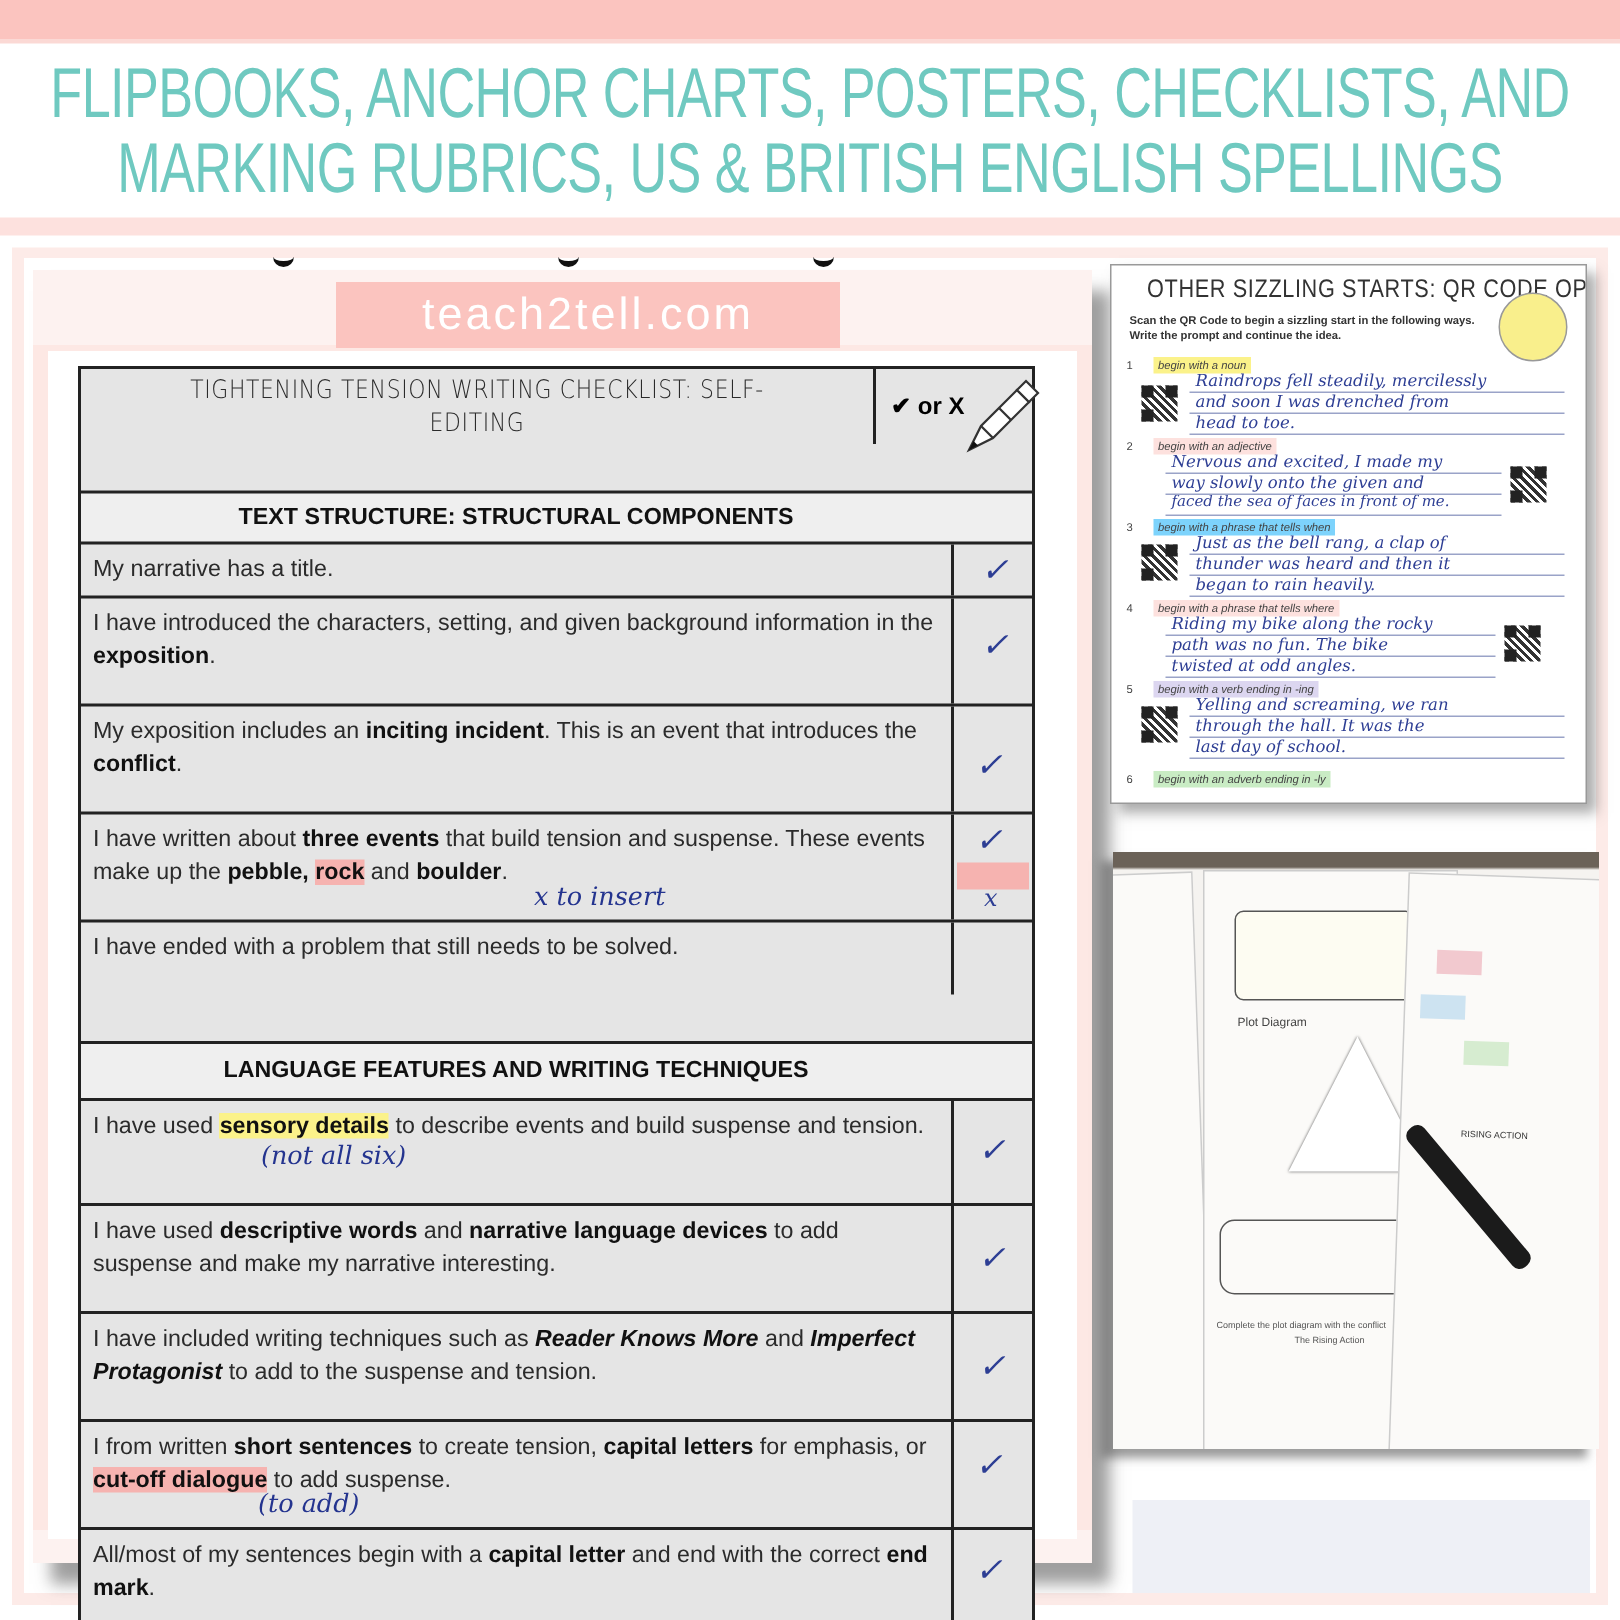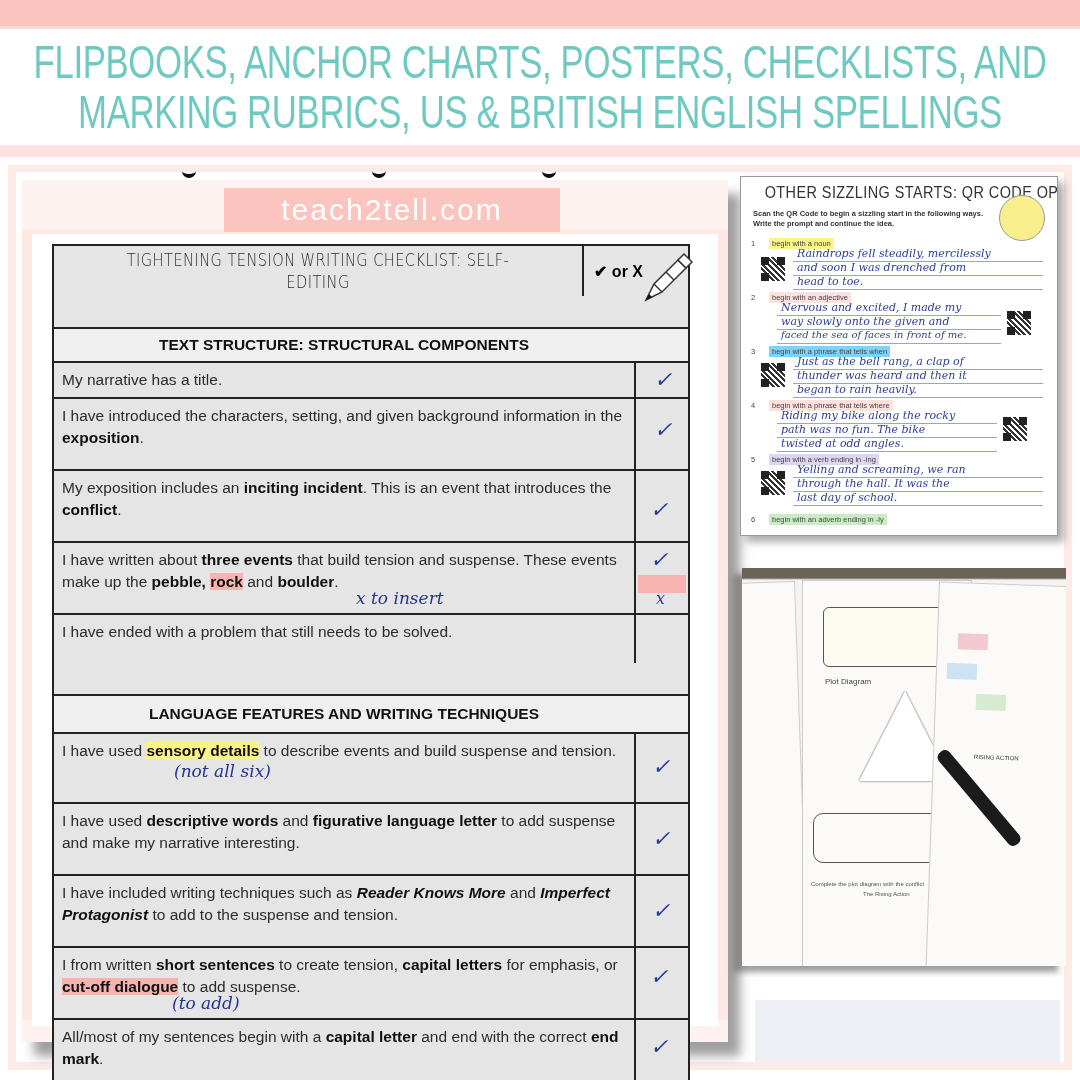--- a/index.html
+++ b/index.html
@@ -48,21 +48,21 @@
   .hand { font-family: "DejaVu Serif", serif; font-style: italic; color: #24348f; font-size: 17px; }
   .check { position: absolute; color: #2d3e94; font-size: 22px; font-family: "DejaVu Serif", serif; font-style: italic; }
   .pencil { position: absolute; left: 638px; top: 250px; width: 56px; height: 56px; }
 
   
   .card-rt { position: absolute; left: 740px; top: 176px; width: 318px; height: 360px; background: #fff; border: 1px solid #999; box-shadow: 6px 6px 8px rgba(90,90,90,0.5); overflow: hidden; }
   .rt-title { font-size: 17px; color: #333; text-align: center; padding-top: 6px; transform: scaleX(0.85); white-space: nowrap; letter-spacing: 0.5px; }
   .rt-sub { font-size: 7.5px; color: #333; font-weight: bold; padding: 6px 12px 0 12px; line-height: 10px; }
   .prompt { position: absolute; left: 10px; font-size: 7.5px; color: #444; }
   .prompt .num { display: inline-block; width: 18px; }
-  .prompt .lab { padding: 1px 3px; }
+  .prompt .lab { padding: 1px 3px; font-style: italic; }
   .hline { position: absolute; height: 1px; background: #9aa3c8; }
   .htext { position: absolute; font-family: "DejaVu Serif", serif; font-style: italic; color: #2d3e94; font-size: 11px; white-space: nowrap; }
   .qr { position: absolute; width: 24px; height: 24px;
     background:
       linear-gradient(#222,#222) 0 0/8px 8px no-repeat,
       linear-gradient(#222,#222) 16px 0/8px 8px no-repeat,
       linear-gradient(#222,#222) 0 16px/8px 8px no-repeat,
       repeating-linear-gradient(45deg, #333 0 2px, #fff 2px 4px);
   }
   .smiley { position: absolute; left: 258px; top: 18px; width: 46px; height: 46px; border-radius: 50%; background: #f9ef8c; border: 1px solid #999; }
@@ -149,21 +149,21 @@
 
   <div class="row" style="height:70px">
     <div class="cell-text"><span>I have used </span><span class="b hl-yellow">sensory details</span><span> to describe events and build suspense and tension.</span>
       <span class="hand" style="position:absolute;left:120px;top:26px">(not all six)</span>
     </div>
     <div class="cell-mark">
         <span class="check" style="left:16px;top:20px">✓</span>
       </div>
   </div>
   <div class="row" style="height:72px">
-    <div class="cell-text"><span>I have used </span><span class="b">descriptive words</span><span> and </span><span class="b">figurative language letter</span><span> to add suspense and make my narrative interesting.</span></div>
+    <div class="cell-text"><span>I have used </span><span class="b">descriptive words</span><span> and </span><span class="b">narrative language devices</span><span> to add suspense and make my narrative interesting.</span></div>
     <div class="cell-mark">
         <span class="check" style="left:16px;top:22px">✓</span>
       </div>
   </div>
   <div class="row" style="height:72px">
     <div class="cell-text"><span>I have included writing techniques such as </span><span class="bi">Reader Knows More</span><span> and </span><span class="bi">Imperfect Protagonist</span><span> to add to the suspense and tension.</span></div>
     <div class="cell-mark">
         <span class="check" style="left:16px;top:22px">✓</span>
       </div>
   </div>

